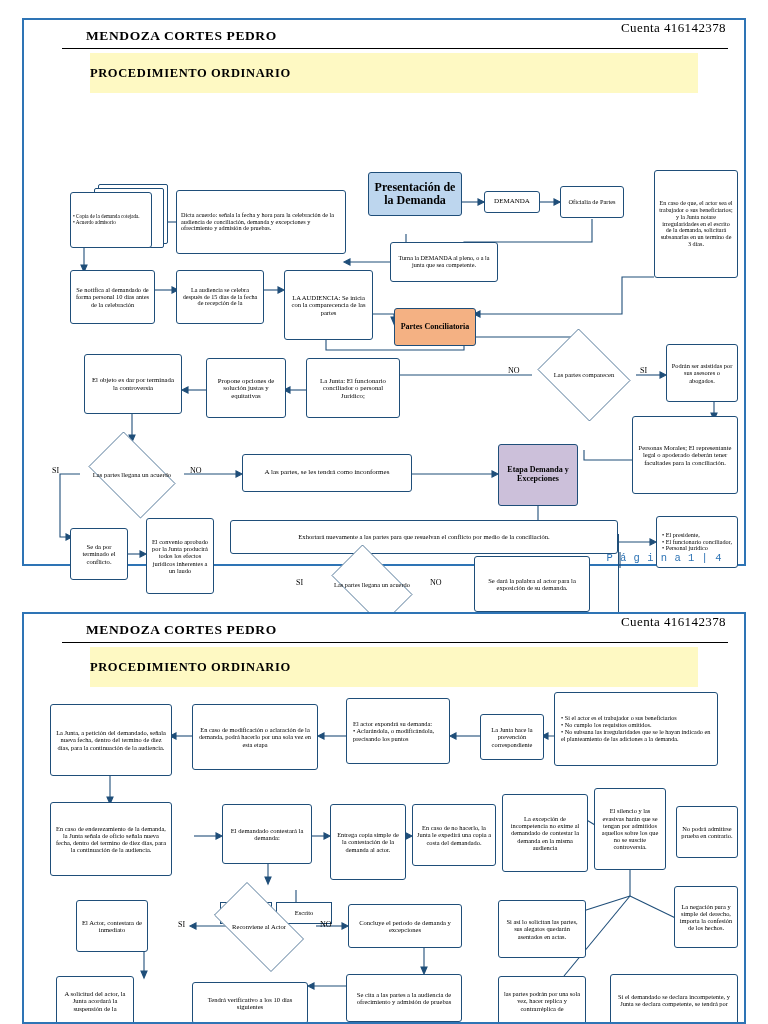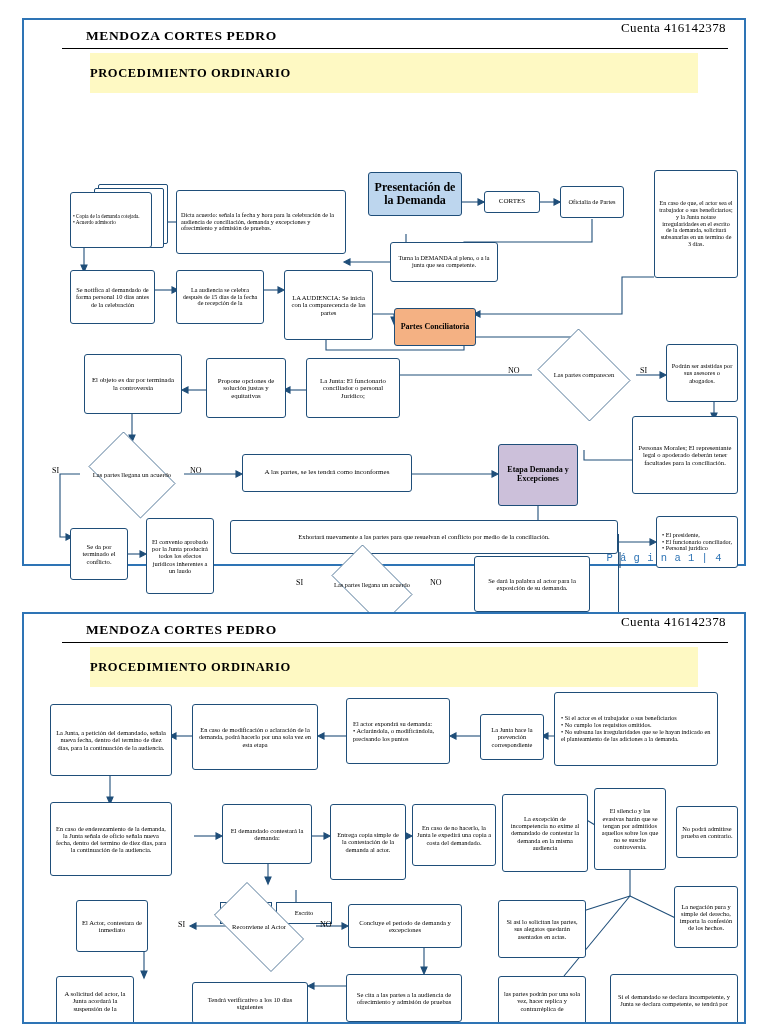--- a/index.html
+++ b/index.html
@@ -148,21 +148,21 @@
 
     <div class="nd lft" style="left:152px;top:108px;width:170px;height:64px;font-size:6.2px;">
       <div class="t">Dicta acuerdo: señala la fecha y hora para la celebración de la audiencia de conciliación, demanda y excepciones y ofrecimiento y admisión de pruebas.</div>
     </div>
 
     <div class="nd blue" style="left:344px;top:90px;width:94px;height:44px;font-size:12px;">
       <div class="t">Presentación de la Demanda</div>
     </div>
 
     <div class="nd" style="left:460px;top:109px;width:56px;height:22px;font-size:7px;">
-      <div class="t">CORTES</div>
+      <div class="t">DEMANDA</div>
     </div>
 
     <div class="nd" style="left:536px;top:104px;width:64px;height:32px;font-size:6.4px;">
       <div class="t">Oficialía de Partes</div>
     </div>
 
     <div class="nd" style="left:630px;top:88px;width:84px;height:108px;font-size:6.1px;">
       <div class="t">En caso de que, el actor sea el trabajador o sus beneficiarios; y la Junta notare irregularidades en el escrito de la demanda, solicitará subsanarlas en un termino de 3 días.</div>
     </div>
 

